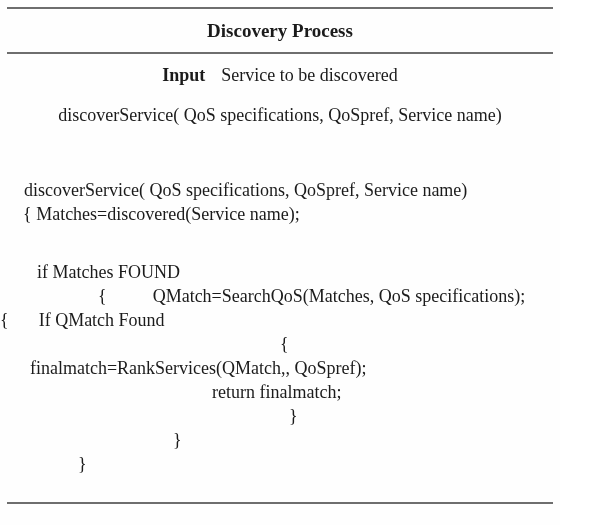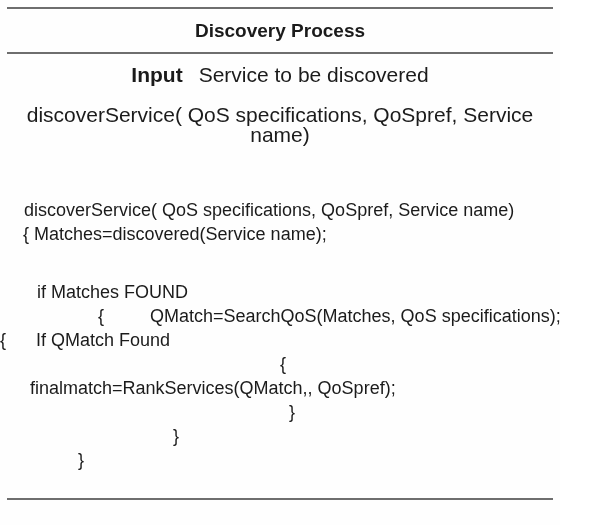--- a/index.html
+++ b/index.html
@@ -5,40 +5,40 @@
   html, body {
     margin: 0;
     padding: 0;
     background: #ffffff;
   }
   .sheet {
     position: relative;
     width: 560px;
     height: 525px;
     background: #fefefe;
-    font-family: Liberation Sans, sans-serif;
+    font-family: Liberation Serif, serif;
     color: #1b1b1b;
     overflow: hidden;
   }
   .rule {
     height: 2px;
     background: #6e6e6e;
     margin: 0 7px;
   }
   .rule-top { margin-top: 7px; }
   .title {
     text-align: center;
     font-size: 19px;
     font-weight: bold;
     line-height: 20px;
     padding: 12px 0 11px 0;
   }
   .io-line {
     text-align: center;
-    font-size: 21px;
+    font-size: 18px;
     line-height: 20px;
   }
   .input-line  { margin-top: 11px; }
   .sig-line    { margin-top: 20px; }
   .output-line { margin-top: 20px; }
   .io-label {
     font-weight: bold;
     margin-right: 16px;
   }
   .code {
@@ -81,20 +81,21 @@
 
 
   <div class="code">
     <div class="code-line l1"><span>discoverService( QoS specifications, QoSpref, Service name)</span></div>
     <div class="code-line l2"><span>{ Matches=discovered(Service name);</span></div>
     <div class="code-line l3"><span>if Matches FOUND</span></div>
     <div class="code-line l4"><span>{</span><span class="seg2">QMatch=SearchQoS(Matches, QoS specifications);</span></div>
     <div class="code-line l5"><span>{</span><span class="seg2">If QMatch Found</span></div>
     <div class="code-line l6"><span>{</span></div>
     <div class="code-line l7"><span>finalmatch=RankServices(QMatch,, QoSpref);</span></div>
+    <div class="code-line l8"><span>return finalmatch;</span></div>
     <div class="code-line l9"><span>}</span></div>
     <div class="code-line l10"><span>}</span></div>
     <div class="code-line l11"><span>}</span></div>
   </div>
 
   <div class="rule rule-bottom"></div>
 
 </div>
 
 </body></html>

